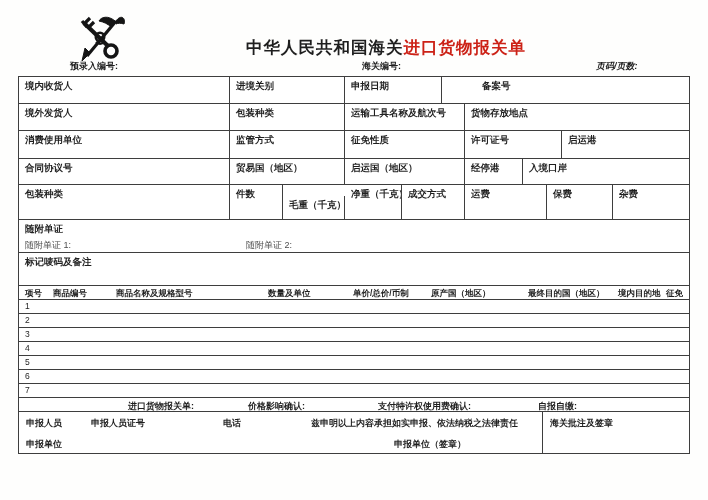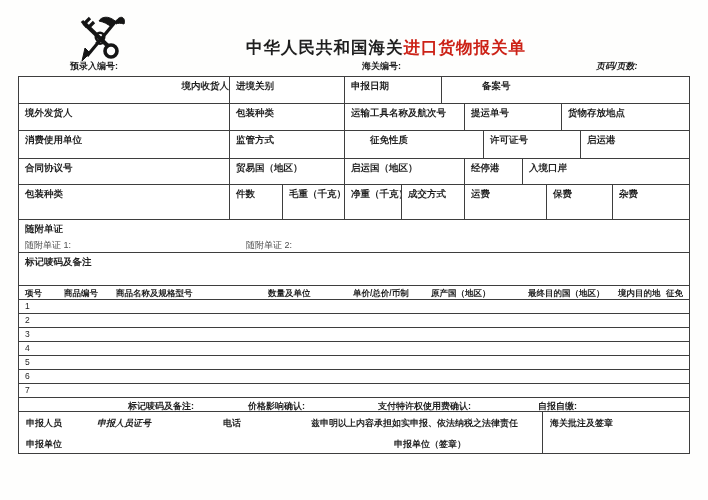--- a/index.html
+++ b/index.html
@@ -66,54 +66,53 @@
     <span>中华人民共和国海关</span><span class="red">进口货物报关单</span>
   </div>
 
   <span class="meta" style="left:70px;">预录入编号:</span>
   <span class="meta" style="left:362px;">海关编号:</span>
   <span class="meta" style="left:596px;font-style:italic;">页码/页数:</span>
 
   <div class="tbl">
 
     <div class="row h27">
-      <div class="cell" style="width:211px;text-align:right;">境内收货人</div>
+      <div class="cell" style="width:211px;">境内收货人</div>
       <div class="cell" style="width:115px;">进境关别</div>
       <div class="cell" style="width:97px;">申报日期</div>
       <div class="cell" style="width:127px;margin-left:34px;">备案号</div>
     </div>
 
     <div class="row h27">
       <div class="cell" style="width:211px;">境外发货人</div>
       <div class="cell" style="width:115px;">包装种类</div>
       <div class="cell" style="width:120px;">运输工具名称及航次号</div>
-      <div class="cell" style="width:97px;">提运单号</div>
       <div class="cell" style="width:127px;">货物存放地点</div>
     </div>
 
     <div class="row h28">
       <div class="cell" style="width:211px;">消费使用单位</div>
       <div class="cell" style="width:115px;">监管方式</div>
-      <div class="cell" style="width:120px;margin-left:19px;">征免性质</div>
+      <div class="cell" style="width:120px;">征免性质</div>
       <div class="cell" style="width:97px;">许可证号</div>
       <div class="cell" style="width:127px;">启运港</div>
     </div>
 
     <div class="row h26">
       <div class="cell" style="width:211px;">合同协议号</div>
       <div class="cell" style="width:115px;">贸易国（地区）</div>
       <div class="cell" style="width:120px;">启运国（地区）</div>
       <div class="cell" style="width:58px;">经停港</div>
       <div class="cell" style="width:166px;">入境口岸</div>
     </div>
 
     <div class="row h35">
       <div class="cell" style="width:211px;">包装种类</div>
       <div class="cell" style="width:53px;">件数</div>
-      <div class="cell" style="width:62px;">毛重（千克）</div>
+      <div class="cell" style="width:62px;margin-top:11px;">毛重（千克）</div>
       <div class="cell" style="width:57px;">净重（千克）</div>
       <div class="cell" style="width:63px;">成交方式</div>
       <div class="cell" style="width:82px;">运费</div>
       <div class="cell" style="width:66px;">保费</div>
       <div class="cell" style="width:76px;">杂费</div>
     </div>
 
     <div class="row h33">
       <div class="cell full">
         <div>随附单证</div>
@@ -122,21 +121,21 @@
       </div>
     </div>
 
     <div class="row h33">
       <div class="cell full">标记唛码及备注</div>
     </div>
 
     <div class="row h14 itemhead">
       <div class="cell full" style="padding:2px 0 0 0;">
         <span class="abs" style="left:6px;">项号</span>
-        <span class="abs" style="left:45px;">商品编号</span>
+        <span class="abs" style="left:34px;">商品编号</span>
         <span class="abs" style="left:97px;">商品名称及规格型号</span>
         <span class="abs" style="left:249px;">数量及单位</span>
         <span class="abs" style="left:334px;">单价/总价/币制</span>
         <span class="abs" style="left:412px;">原产国（地区）</span>
         <span class="abs" style="left:509px;">最终目的国（地区）</span>
         <span class="abs" style="left:599px;">境内目的地</span>
         <span class="abs" style="left:647px;font-family:Liberation Mono, monospace;">征免</span>
       </div>
     </div>
 
@@ -157,31 +156,31 @@
       </div>
     <div class="row">
         <div class="cell full itemrow">6</div>
       </div>
     <div class="row">
         <div class="cell full itemrow">7</div>
       </div>
 
     <div class="row h14 confirm">
       <div class="cell full" style="padding:2px 0 0 0;">
-        <span class="abs" style="left:109px;">标记唛码及备注:</span>
+        <span class="abs" style="left:109px;">进口货物报关单:</span>
         <span class="abs" style="left:229px;">价格影响确认:</span>
         <span class="abs" style="left:359px;">支付特许权使用费确认:</span>
         <span class="abs" style="left:519px;">自报自缴:</span>
       </div>
     </div>
 
     <div class="row h41 decl">
       <div class="cell" style="width:524px;position:relative;padding:0;">
         <span class="abs" style="left:7px;top:5px;">申报人员</span>
-        <span class="abs" style="left:78px;top:5px;font-style:italic;">申报人员证号</span>
+        <span class="abs" style="left:72px;top:5px;">申报人员证号</span>
         <span class="abs" style="left:204px;top:5px;">电话</span>
         <span class="abs" style="left:292px;top:5px;">兹申明以上内容承担如实申报、依法纳税之法律责任</span>
         <span class="abs" style="left:7px;top:26px;">申报单位</span>
         <span class="abs" style="left:375px;top:26px;">申报单位（签章）</span>
       </div>
       <div class="cell" style="width:146px;position:relative;padding:0;">
         <span class="abs" style="left:7px;top:5px;">海关批注及签章</span>
       </div>
     </div>
 

